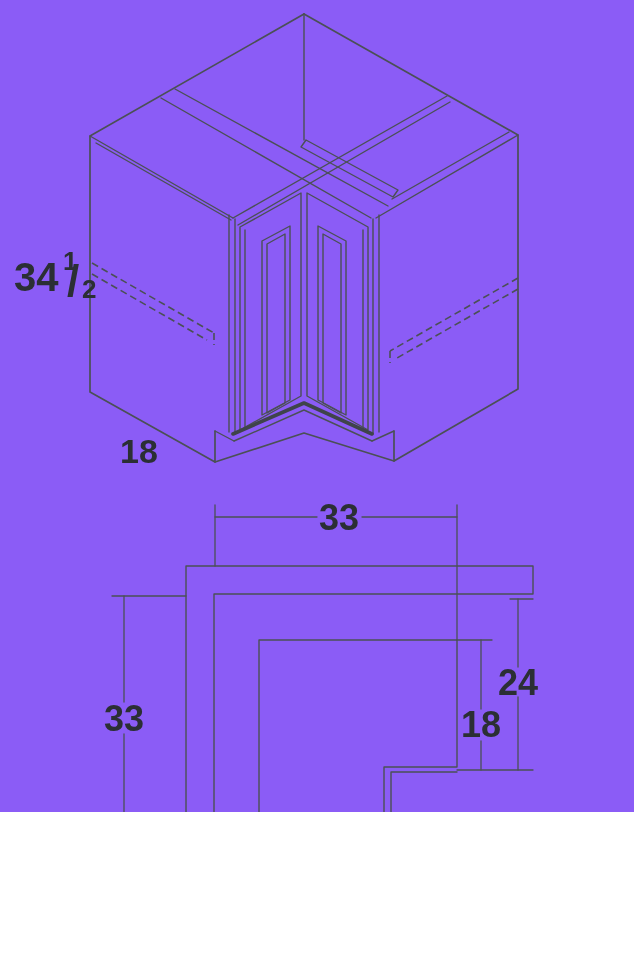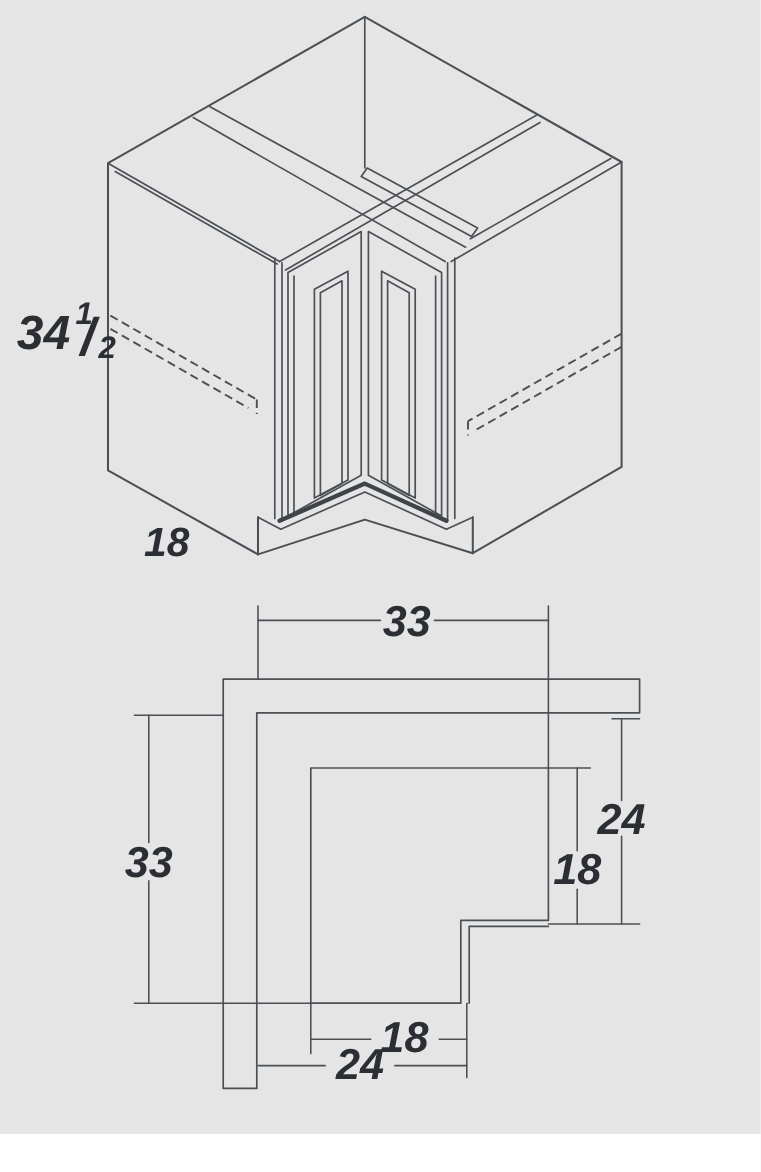--- a/index.html
+++ b/index.html
@@ -1,17 +1,17 @@
 <!DOCTYPE html>
 <html><head>
 <meta charset="utf-8">
 <style>
   html,body{margin:0;padding:0;background:#ffffff;}
-  #stage{position:relative;width:634px;height:945px;background:#e5e5e5;overflow:hidden;
-         font-family:"Liberation Sans",sans-serif;font-style:italic;}
+  #stage{position:relative;width:634px;height:812px;background:#8b5cf6;overflow:hidden;
+         font-family:"Liberation Sans",sans-serif;}
   svg{position:absolute;left:0;top:0;}
   .ln{fill:none;stroke:#4b5055;stroke-width:1.4;stroke-linejoin:round;stroke-linecap:round;}
   .sil{stroke-width:1.7;}
   .thin{stroke-width:1.3;}
   .thick{fill:none;stroke:#3f444a;stroke-width:3.6;stroke-linejoin:round;stroke-linecap:round;}
   .dash{fill:none;stroke:#4b5055;stroke-width:1.6;stroke-dasharray:7 4;stroke-linecap:butt;}
   .dimtext{font-family:"Liberation Sans",sans-serif;font-weight:700;fill:#2b2f34;}
 </style>
 </head>
 <body>

